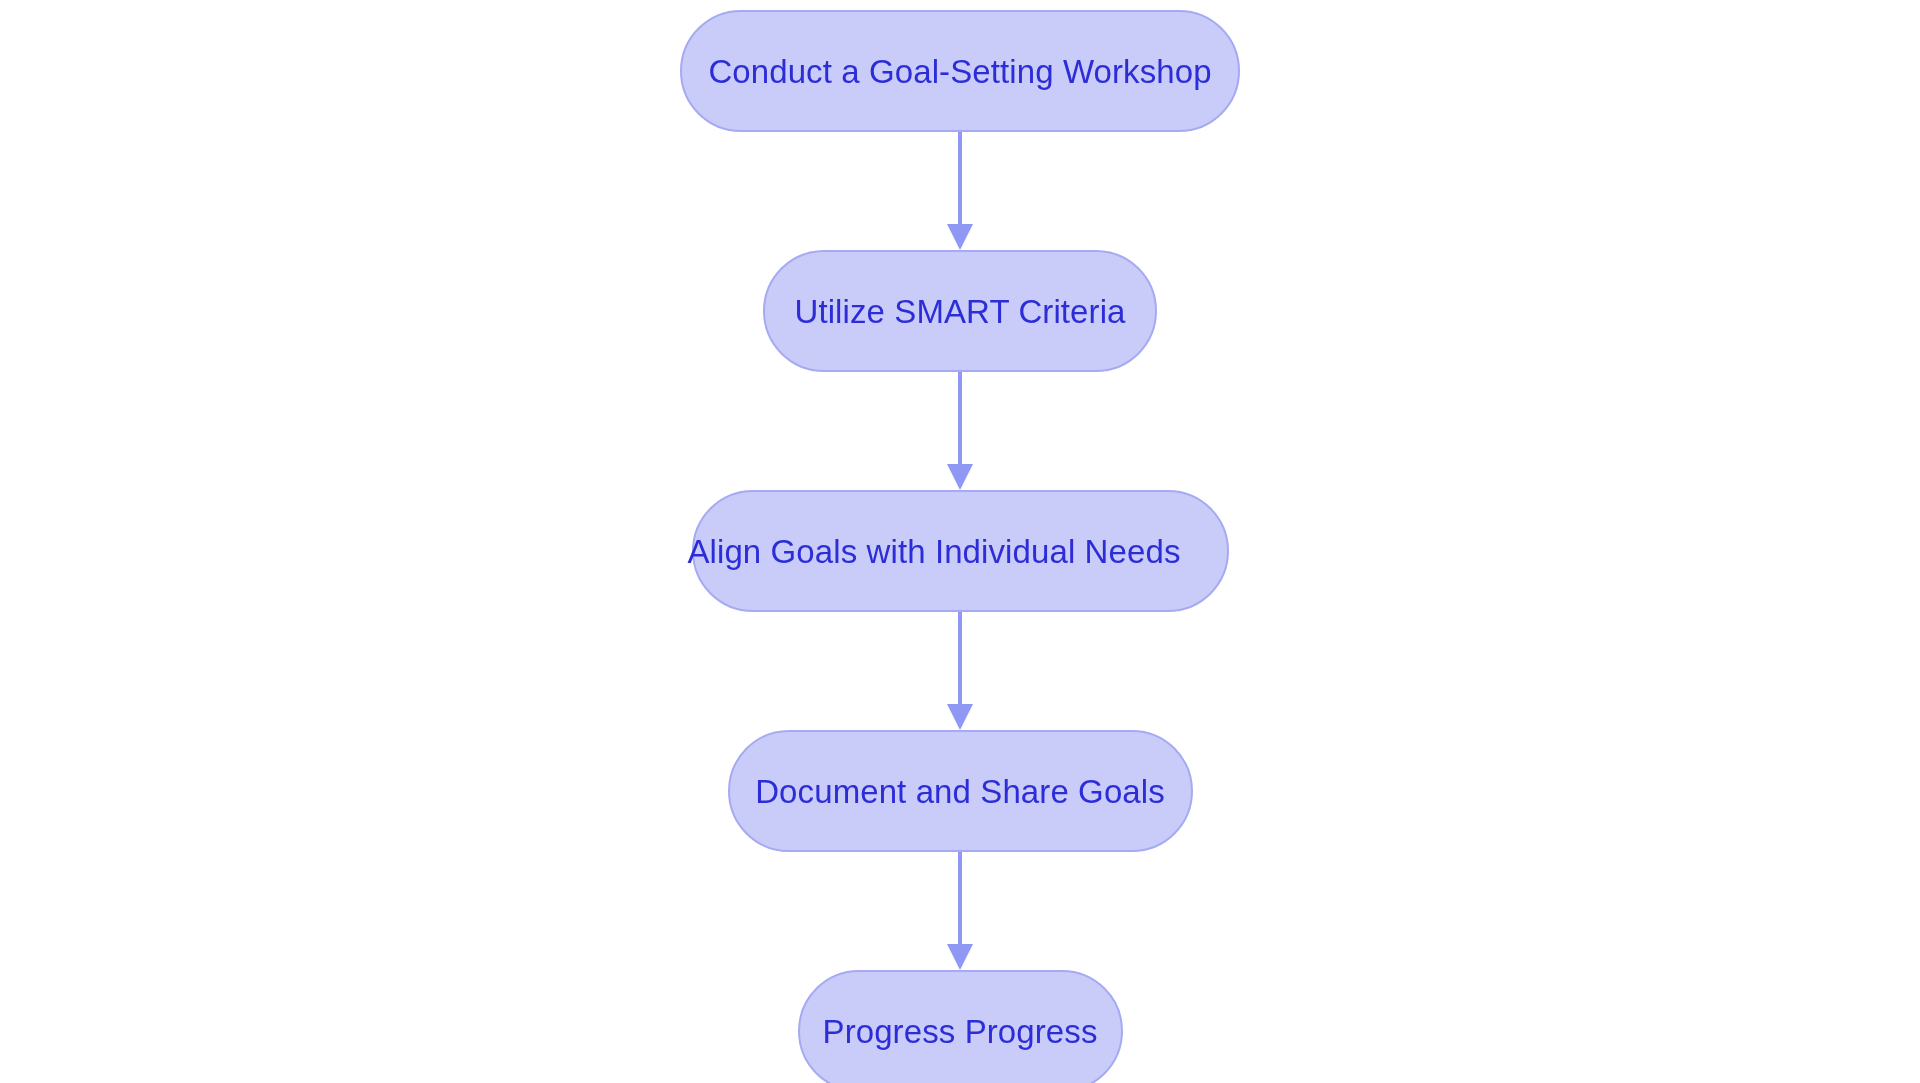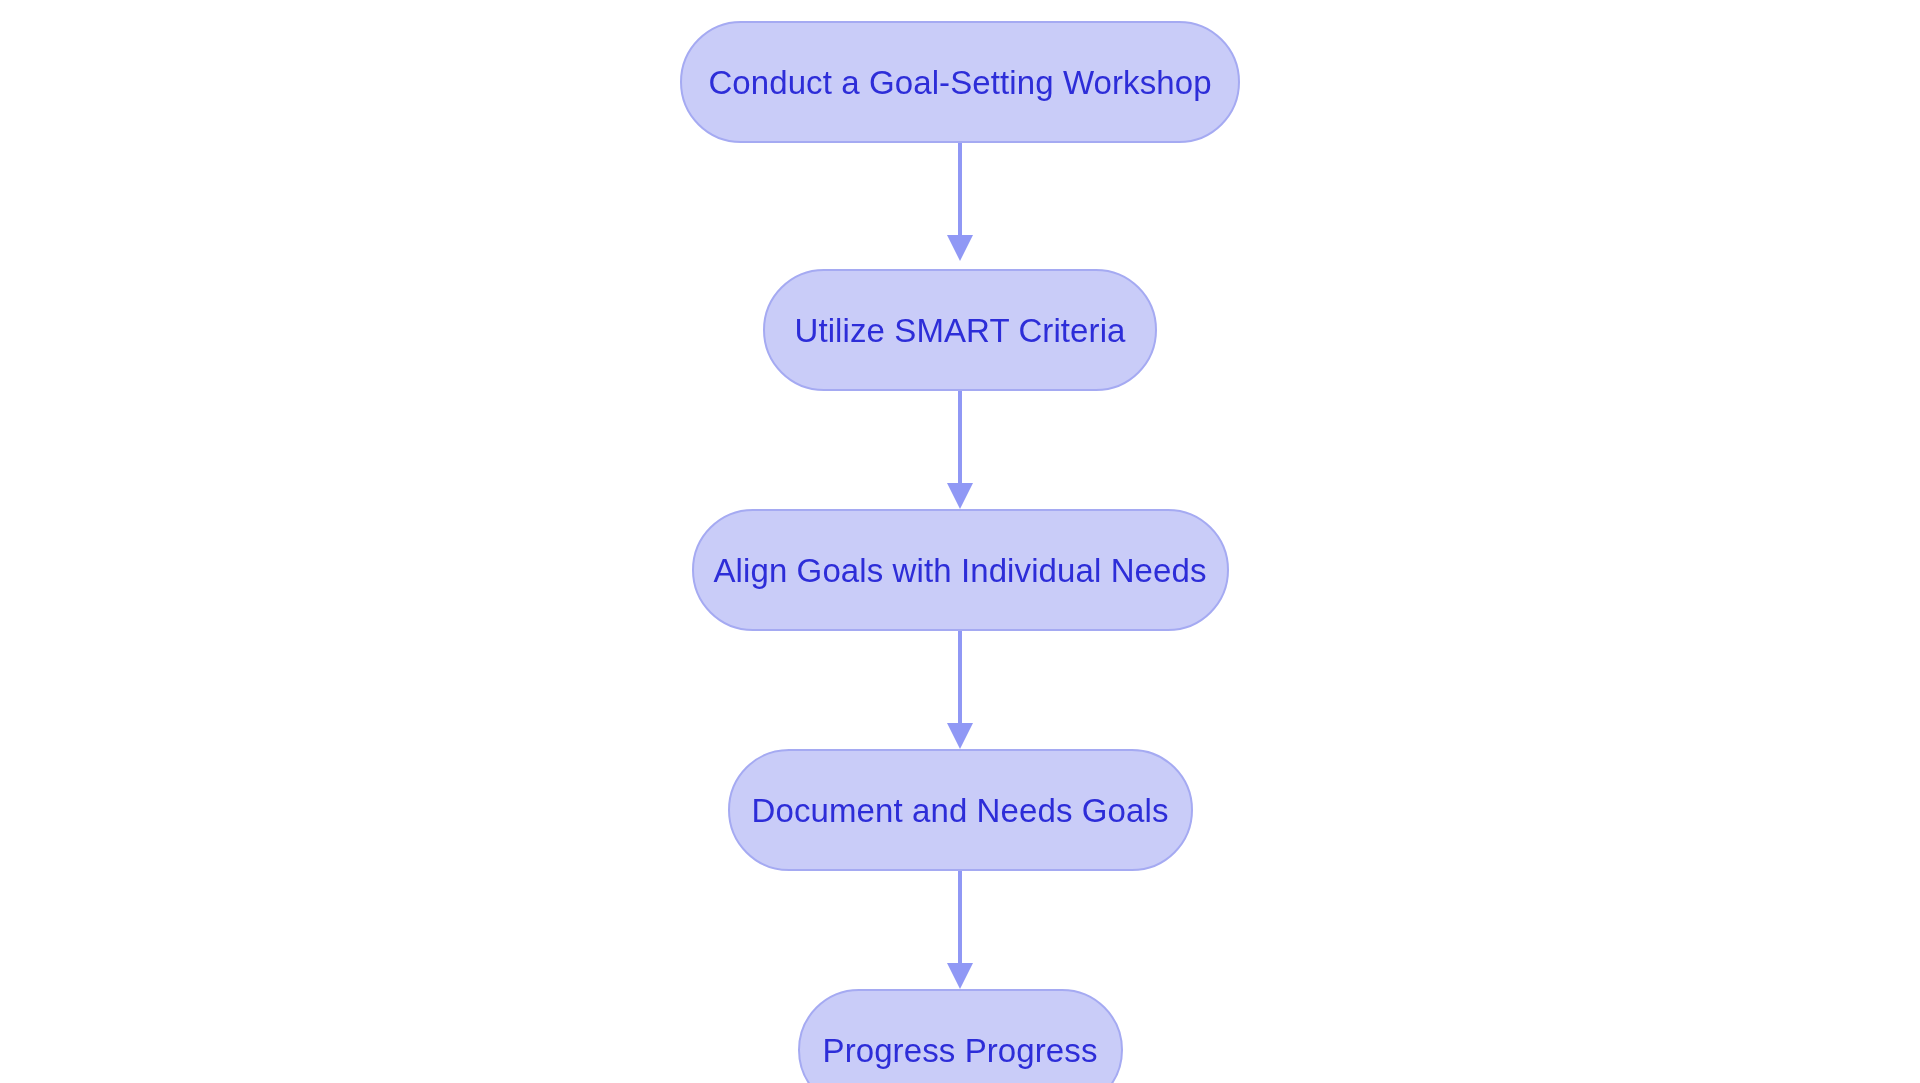--- a/index.html
+++ b/index.html
@@ -25,21 +25,21 @@
   .flow-column {
     position: absolute;
     left: 0;
     top: 0;
     width: 1920px;
     height: 1083px;
     display: flex;
     flex-direction: column;
     align-items: center;
     justify-content: flex-start;
-    padding-top: 21px;
+    padding-top: 10px;
     box-sizing: border-box;
   }
 
   
   .flow-node {
     position: relative;
     display: flex;
     align-items: center;
     justify-content: center;
     box-sizing: border-box;
@@ -59,22 +59,22 @@
     font-weight: 400;
     line-height: 1;
     letter-spacing: 0.1px;
     white-space: nowrap;
     padding: 0 46px;
     user-select: none;
   }
 
   
   .node-w-1 { width: 560px; }
-  .node-w-2 { width: 394px; margin-top: 8px; }
-  .node-w-3 { width: 537px; }
+  .node-w-2 { width: 394px; }
+  .node-w-3 { width: 537px; justify-content: flex-end; }
   .node-w-4 { width: 465px; }
   .node-w-5 { width: 325px; }
 
   
   .flow-connector {
     position: relative;
     width: 34px;
     height: 118px;
     flex: 0 0 auto;
     display: block;
@@ -119,21 +119,21 @@
     </div>
 
     <div class="flow-connector">
       <svg viewBox="0 0 34 118" xmlns="http://www.w3.org/2000/svg">
         <line x1="17" y1="0" x2="17" y2="92" stroke="#9098f5" stroke-width="4"></line>
         <polygon points="4,92 30,92 17,118" fill="#9098f5"></polygon>
       </svg>
     </div>
 
     <div class="flow-node node-w-4">
-      <span class="flow-node-label">Document and Needs Goals</span>
+      <span class="flow-node-label">Document and Share Goals</span>
     </div>
 
     <div class="flow-connector">
       <svg viewBox="0 0 34 118" xmlns="http://www.w3.org/2000/svg">
         <line x1="17" y1="0" x2="17" y2="92" stroke="#9098f5" stroke-width="4"></line>
         <polygon points="4,92 30,92 17,118" fill="#9098f5"></polygon>
       </svg>
     </div>
 
     <div class="flow-node node-w-5">

